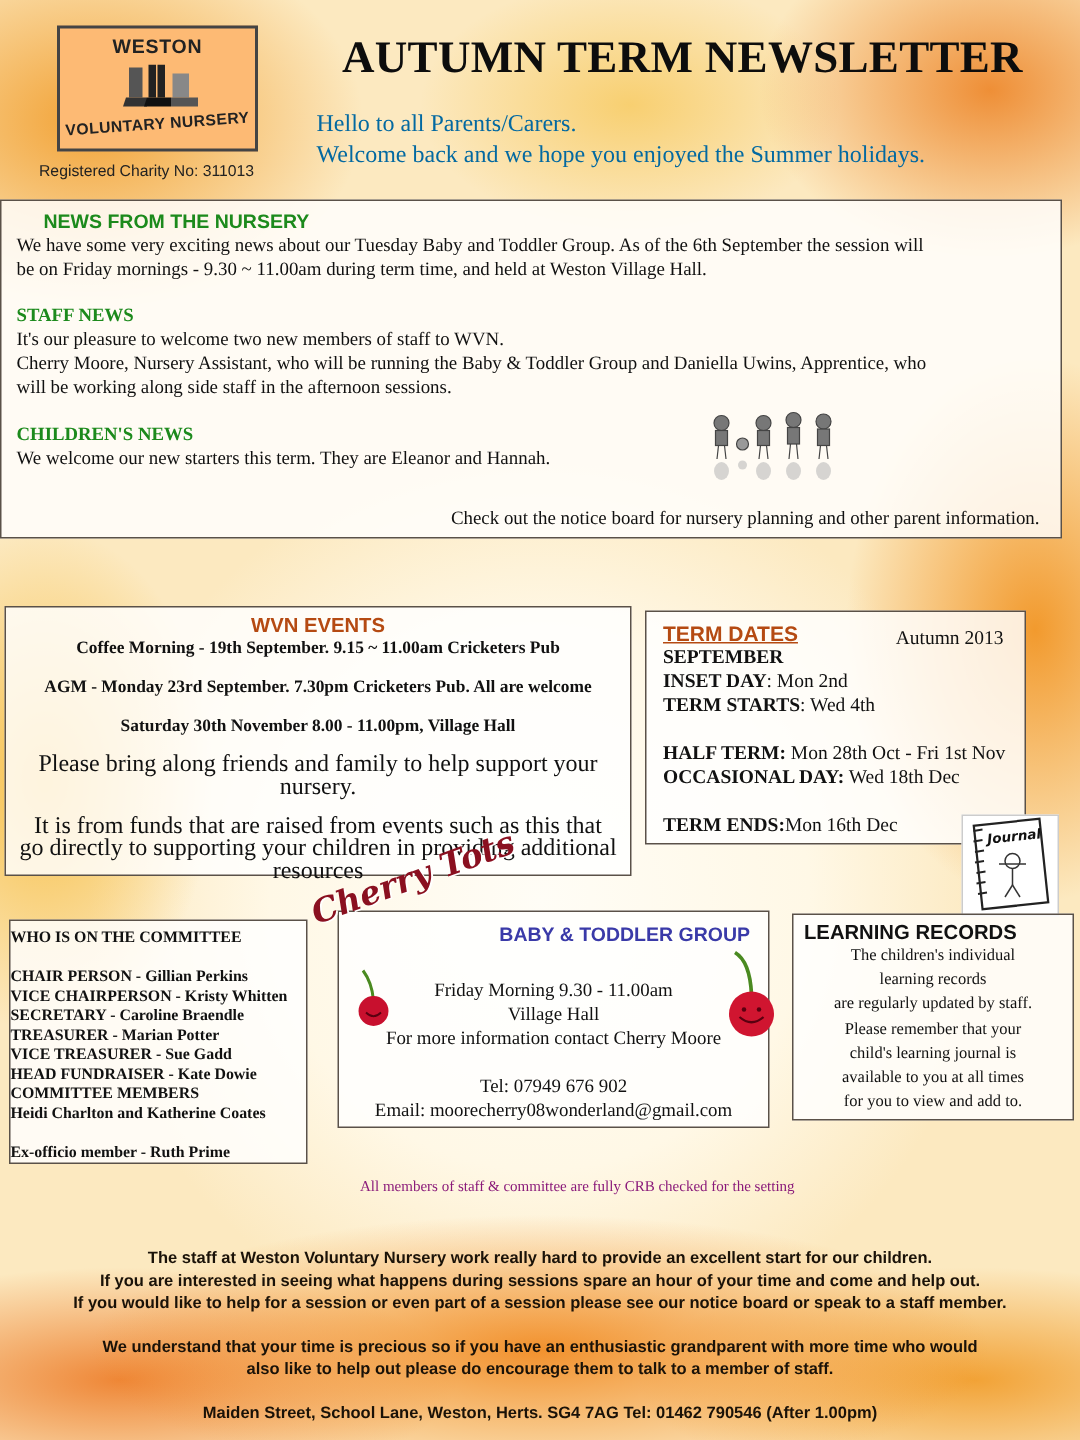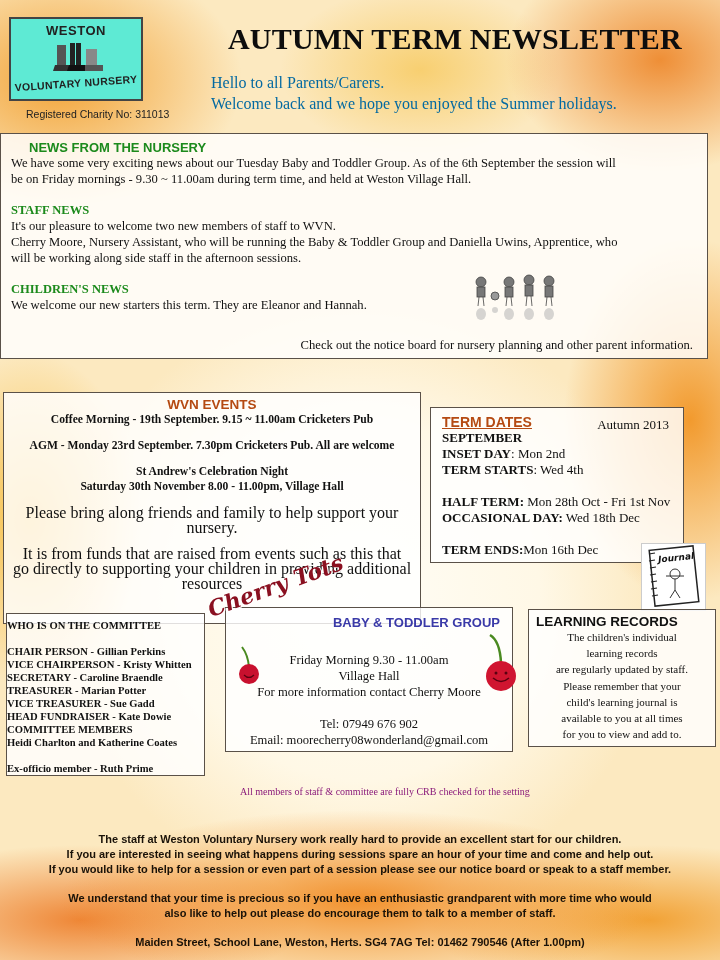--- a/index.html
+++ b/index.html
@@ -14,39 +14,39 @@
       radial-gradient(ellipse 400px 120px at 360px 900px, rgba(240,130,20,0.85), rgba(240,130,20,0) 75%),
       radial-gradient(ellipse 300px 100px at 80px 920px, rgba(235,110,20,0.8), rgba(235,110,20,0) 75%),
       radial-gradient(ellipse 300px 100px at 650px 920px, rgba(240,150,30,0.85), rgba(240,150,30,0) 75%),
       radial-gradient(ellipse 200px 120px at 420px 70px, rgba(245,190,60,0.6), rgba(245,190,60,0) 70%),
       radial-gradient(ellipse 300px 300px at 360px 600px, #fffdf6, #fff8e6 60%, #fce9c0 100%);
   }
   .abs { position:absolute; }
   .box { position:absolute; background:rgba(255,255,255,0.82); border:1.5px solid #5a5148; box-sizing:border-box; }
 
   
-  .logo { left:9px; top:17px; width:134px; height:84px; background:#5eead4; border:2px solid #444; box-sizing:border-box; }
+  .logo { left:38px; top:17px; width:134px; height:84px; background:#fdba74; border:2px solid #444; box-sizing:border-box; }
   .logo .weston { position:absolute; left:0; right:0; top:4px; text-align:center; font-family:"Liberation Sans",sans-serif; font-weight:bold; font-size:13px; letter-spacing:0.5px; color:#222; }
   .logo .boots { position:absolute; left:42px; top:24px; width:52px; height:30px; }
   .logo .vn { position:absolute; left:0; right:0; top:58px; text-align:center; font-family:"Liberation Sans",sans-serif; font-weight:bold; font-size:10.5px; color:#222; transform:rotate(-4deg); letter-spacing:0.3px; }
   .charity { left:26px; top:108px; font-family:"Liberation Sans",sans-serif; font-size:10.5px; color:#222; }
   .title { left:228px; top:22px; font-family:"Liberation Serif",serif; font-weight:bold; font-size:30px; color:#0d0d0d; letter-spacing:0.2px; }
   .greet { left:211px; top:72px; font-size:16px; line-height:21px; color:#0369a1; }
 
   
   .news { left:0; top:133px; width:708px; height:226px; padding:6px 10px; }
   .news .h { font-family:"Liberation Sans",sans-serif; font-weight:bold; font-size:13px; color:#1c8a1c;padding-left:18px; }
   .news .hs { font-family:"Liberation Serif",serif; font-weight:bold; font-size:12.5px; color:#1c8a1c; }
   .news p { margin:0; font-size:12.6px; line-height:16px; }
   .news .gap { height:16px; }
   .news .notice { position:absolute; right:14px; bottom:5px; font-size:12.6px; }
   .kids { position:absolute; left:470px; top:140px; width:92px; height:48px; }
 
   
-  .events { left:3px; top:392px; width:418px; height:232px; text-align:center; padding-top:4px; }
+  .events { left:3px; top:404px; width:418px; height:180px; text-align:center; padding-top:4px; }
   .events .h { font-family:"Liberation Sans",sans-serif; font-weight:bold; font-size:13.5px; color:#b54a12; }
   .events .b { font-weight:bold; font-size:11.6px; line-height:15px; }
   .events .n { font-size:16px; line-height:15px; }
   .events .sp { height:11px; }
 
   
   .term { left:430px; top:407px; width:254px; height:156px; padding:6px 11px; }
   .term .h { font-family:"Liberation Sans",sans-serif; font-weight:bold; font-size:14px; color:#b54a12; text-decoration:underline; }
   .term .yr { position:absolute; right:14px; top:9px; font-size:13px; }
   .term .row { font-size:13px; line-height:16px; }
@@ -142,21 +142,20 @@
   </svg>
   <div class="notice">Check out the notice board for nursery planning and other parent information.</div>
 </div>
 
 <div class="box events">
   <div class="h">WVN EVENTS</div>
   <div class="b">Coffee Morning - 19th September. 9.15 ~ 11.00am Cricketers Pub</div>
   <div class="sp"></div>
   <div class="b">AGM - Monday 23rd September. 7.30pm Cricketers Pub. All are welcome</div>
   <div class="sp"></div>
-  <div class="b">St Andrew's Celebration Night</div>
   <div class="b">Saturday 30th November 8.00 - 11.00pm,  Village Hall</div>
   <div class="sp"></div>
   <div class="n">Please bring along friends and family to help support your nursery.</div>
   <div class="sp"></div>
   <div class="n">It is from funds that are raised from events such as this that</div>
   <div class="n">go directly to supporting your children in providing additional resources</div>
 </div>
 
 <div class="box term">
   <div class="h">TERM DATES</div>

